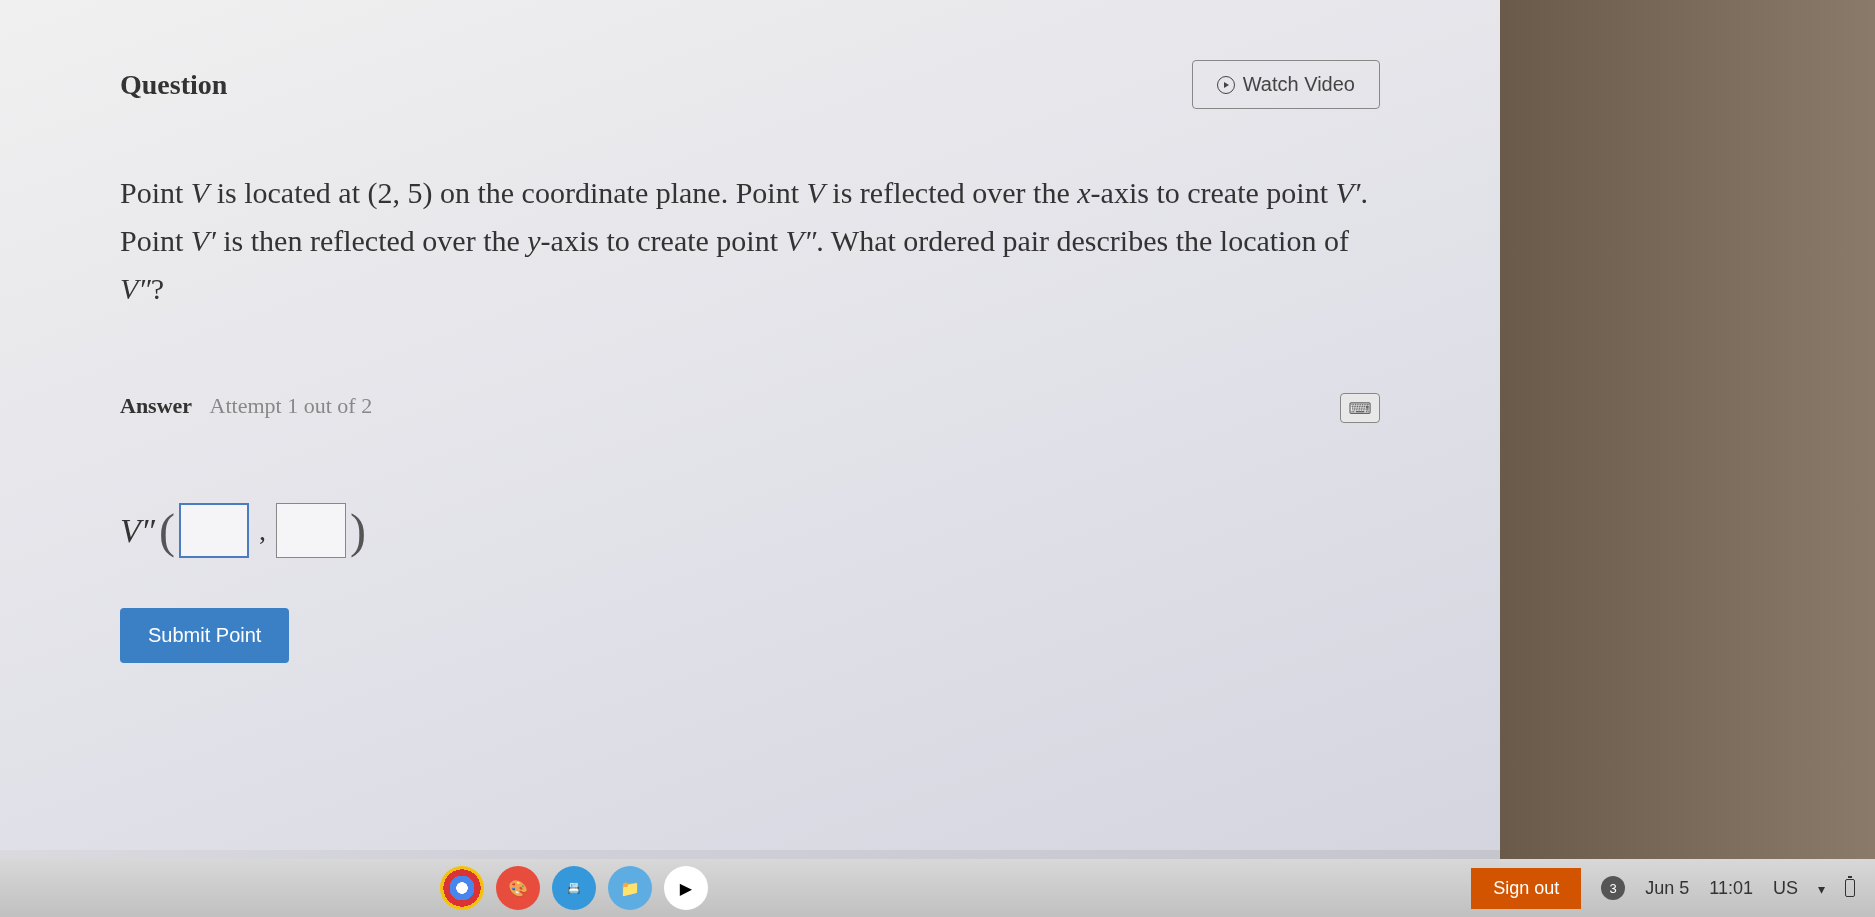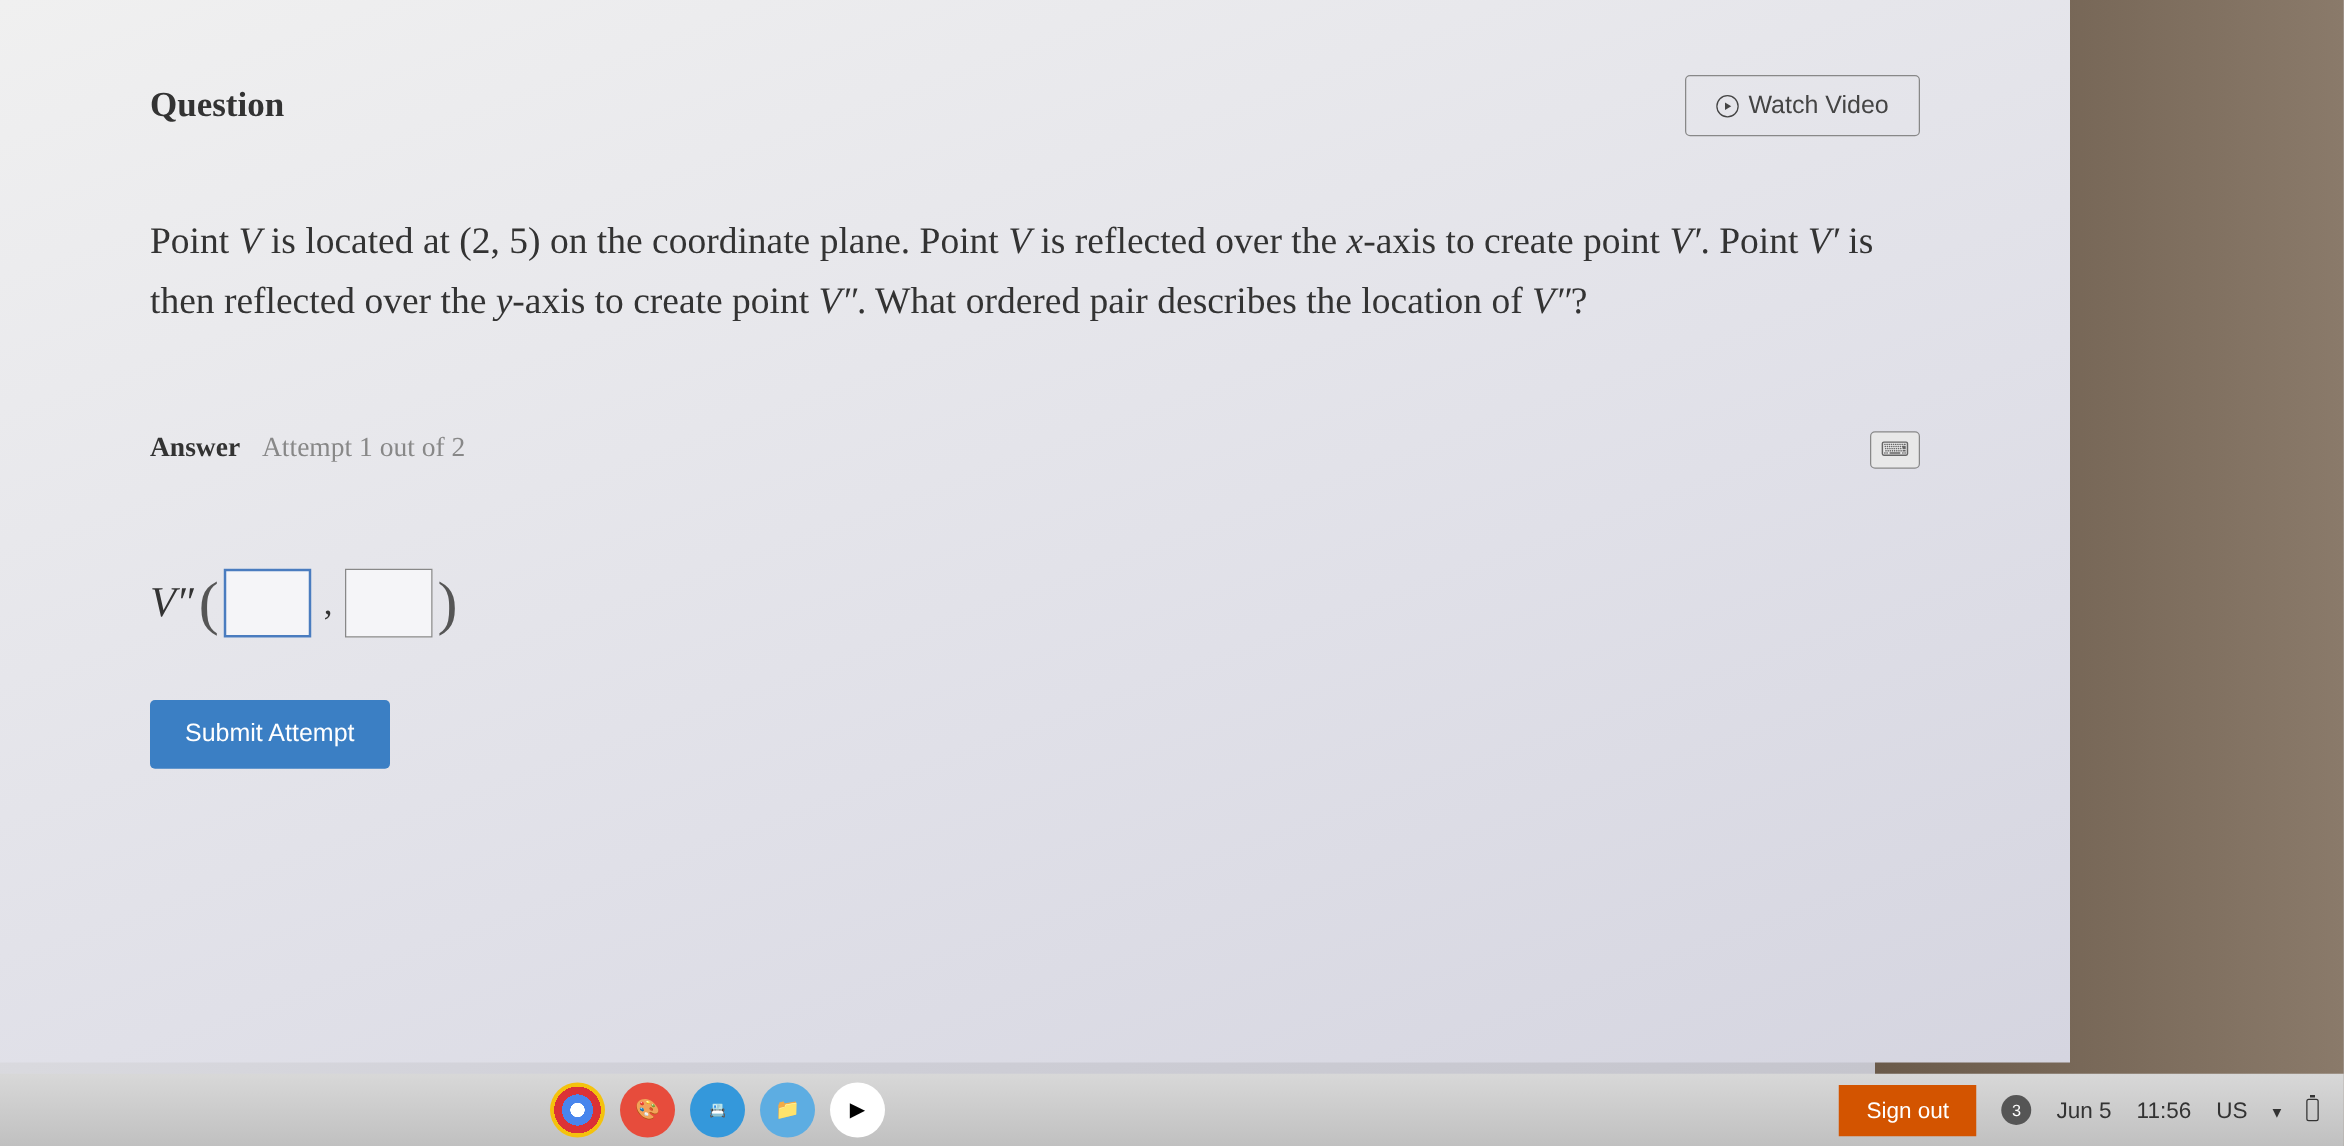--- a/index.html
+++ b/index.html
@@ -8,21 +8,21 @@
       background: linear-gradient(135deg, #e8e8e8 0%, #d0d0d8 50%, #c0c0c8 100%);
       width: 1875px;
       height: 917px;
       position: relative;
       overflow: hidden;
     }
     .content-area {
       position: absolute;
       top: 0;
       left: 0;
-      width: 1656px;
+      width: 1500px;
       height: 850px;
       background: linear-gradient(160deg, #f0f0f0 0%, #e0e0e8 60%, #d5d5e0 100%);
       padding: 60px 120px 40px 120px;
     }
     .right-edge {
       position: absolute;
       right: 0;
       top: 0;
       width: 375px;
       height: 100%;
@@ -268,33 +268,33 @@
 
   <div class="input-row">
     <span class="v-label">V″</span>
     <span class="paren">(</span>
     <input class="coord-input" type="text" value="" style="">
     <span class="comma">,</span>
     <input class="coord-input inactive" type="text" value="" style="">
     <span class="paren">)</span>
   </div>
 
-  <button class="submit-btn">Submit Attempt</button>
+  <button class="submit-btn">Submit Point</button>
 </div>
 
 <div class="taskbar">
   <div class="taskbar-center">
     <div class="taskbar-icon chrome-icon"></div>
     <div class="taskbar-icon art-icon">🎨</div>
     <div class="taskbar-icon id-icon">📇</div>
     <div class="taskbar-icon folder-icon">📁</div>
     <div class="taskbar-icon play-store-icon">▶</div>
   </div>
   <div class="taskbar-right">
     <button class="signout-btn">Sign out</button>
     <div class="notif-badge">3</div>
     <span>Jun 5</span>
-    <span>11:56</span>
+    <span>11:01</span>
     <span>US</span>
     <span class="wifi-icon"></span>
     <div class="battery-icon"></div>
   </div>
 </div>
 
 </body></html>

